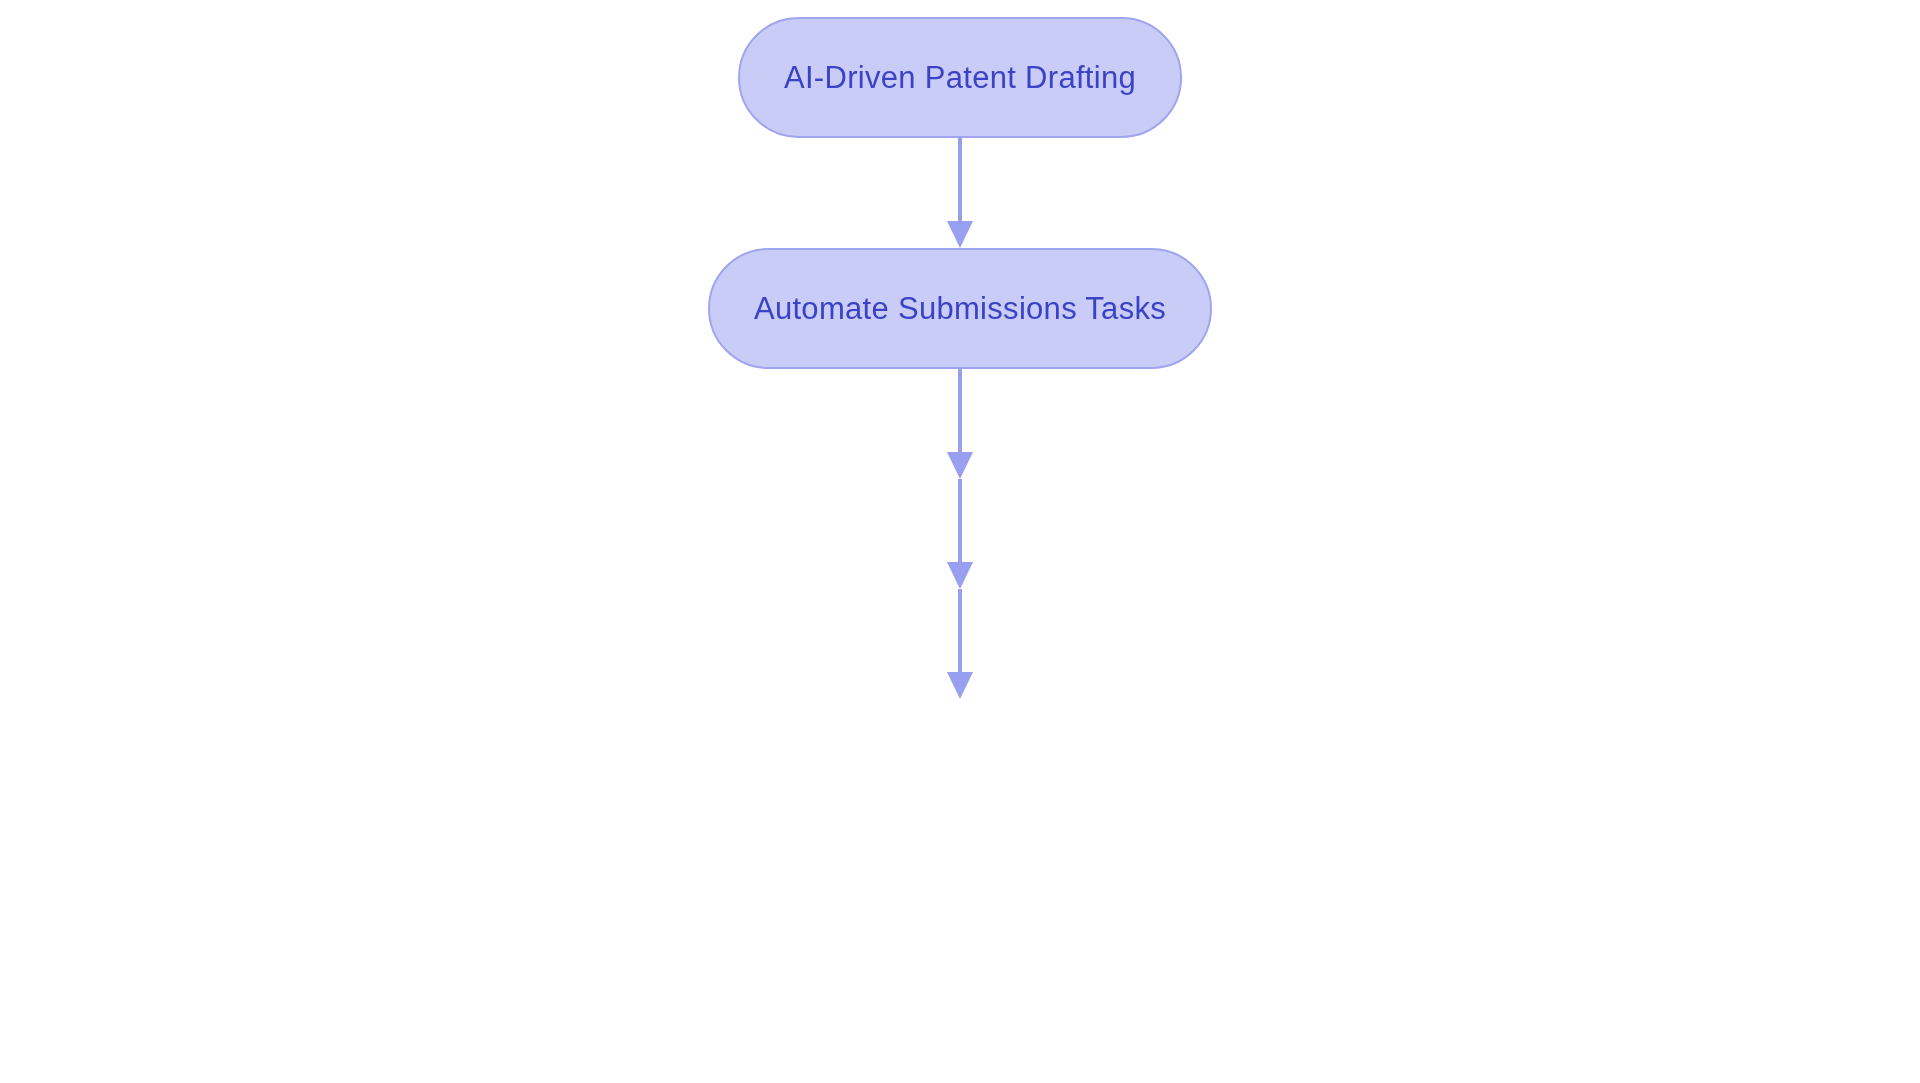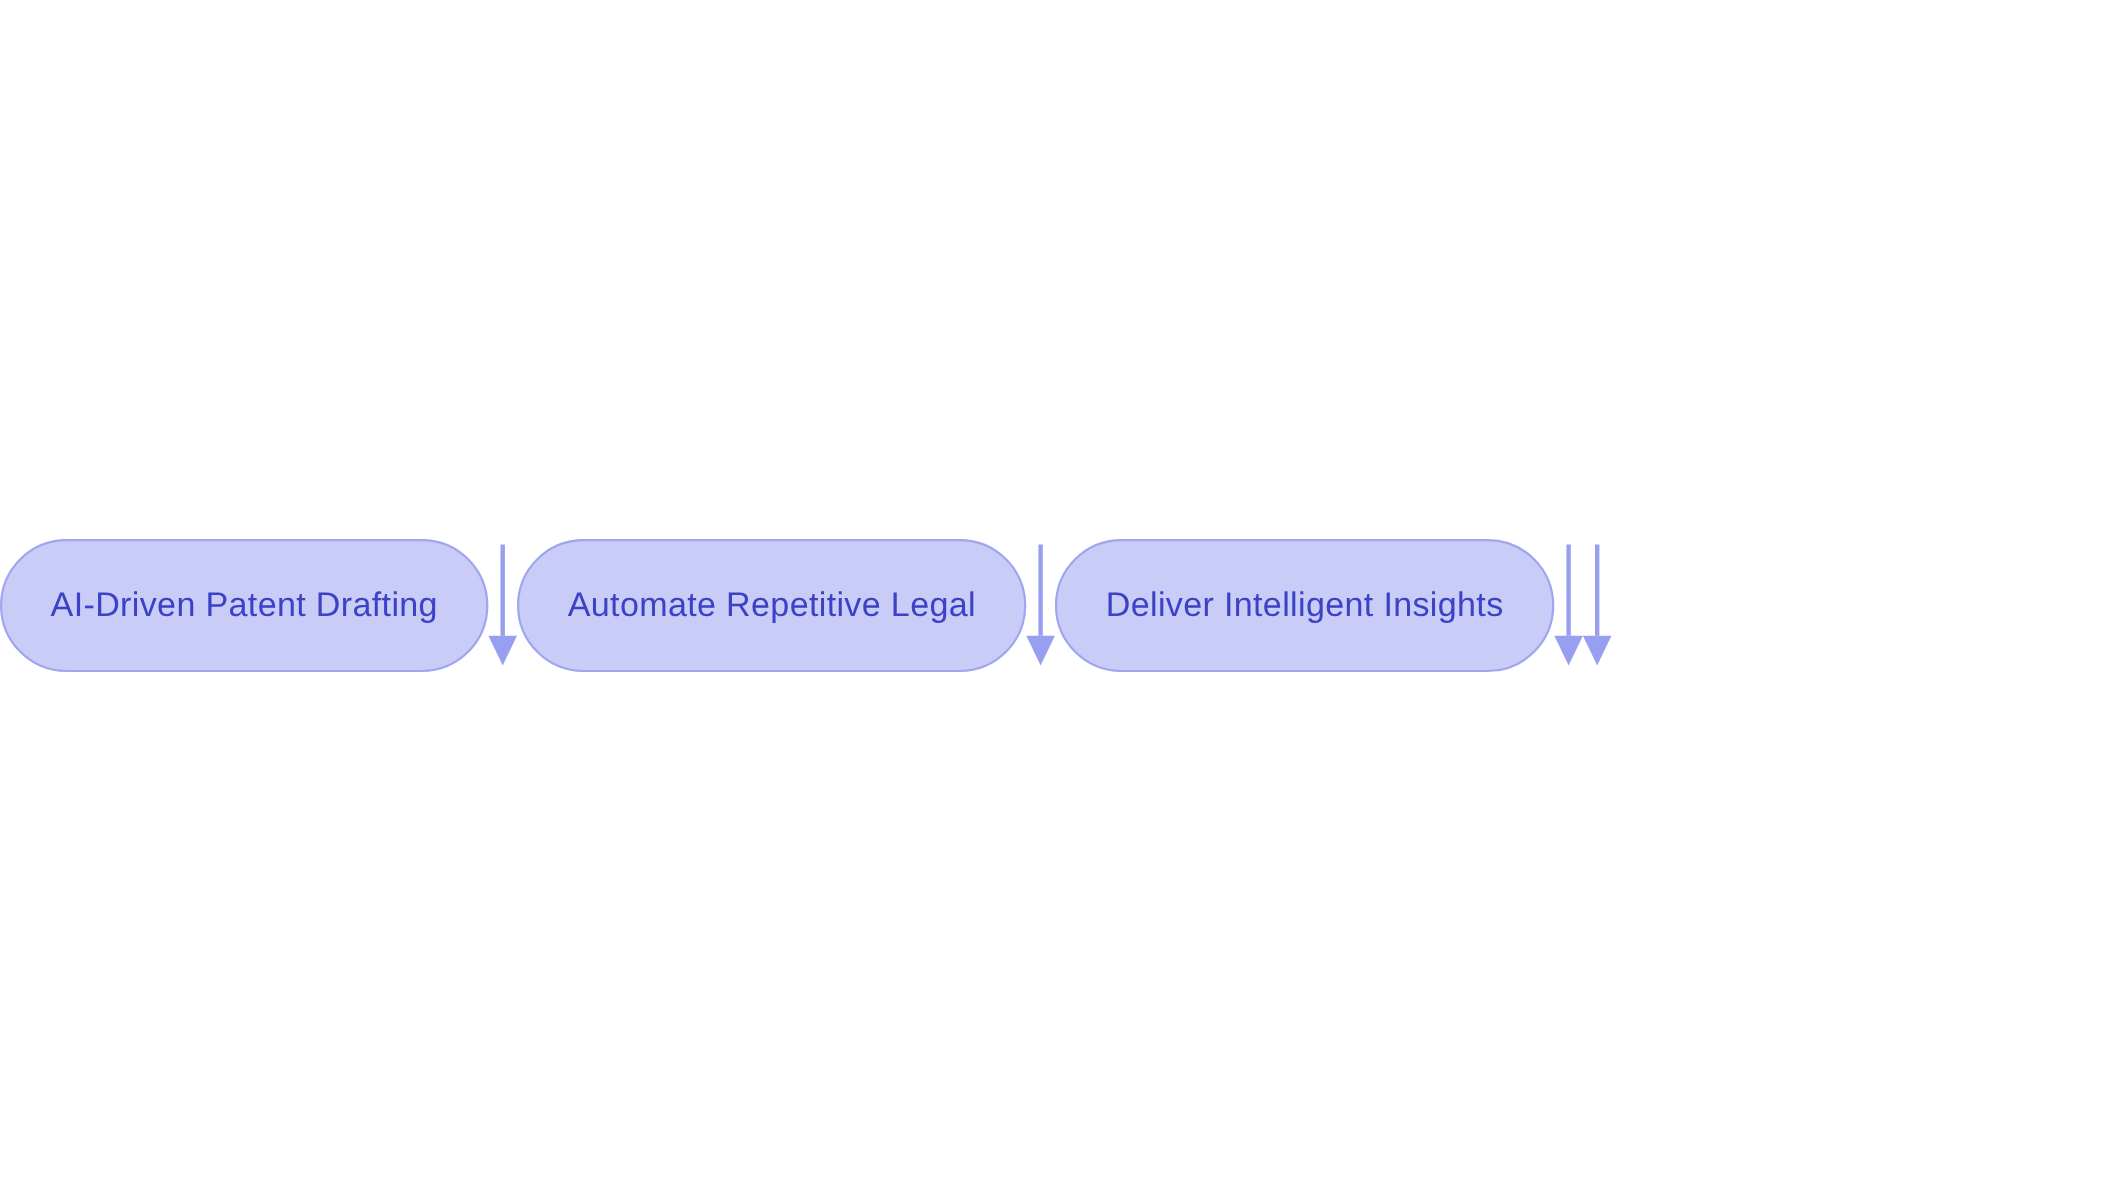--- a/index.html
+++ b/index.html
@@ -16,21 +16,21 @@
     background: var(--bg);
     overflow: hidden;
     font-family: "Liberation Sans", "DejaVu Sans", sans-serif;
   }
   .canvas {
     position: absolute;
     top: 0; left: 0;
     width: 1920px;
     height: 1083px;
     display: flex;
-    flex-direction: row;
+    flex-direction: column;
     align-items: center;
     padding-top: 17px;
   }
   .node {
     height: 121px;
     padding: 0 44px;
     border-radius: 61px;
     background: var(--node-fill);
     border: 2px solid var(--node-border);
     display: flex;
@@ -73,31 +73,28 @@
   <div class="node">
     <span class="node-label">AI-Driven Patent Drafting</span>
   </div>
 
   <div class="connector">
     <div class="connector-line"></div>
     <div class="connector-head"></div>
   </div>
 
   <div class="node">
-    <span class="node-label">Automate Repetitive Legal</span>
+    <span class="node-label">Automate Submissions Tasks</span>
   </div>
 
   <div class="connector">
     <div class="connector-line"></div>
     <div class="connector-head"></div>
   </div>
 
-  <div class="node">
-    <span class="node-label">Deliver Intelligent Insights</span>
-  </div>
 
   <div class="connector">
     <div class="connector-line"></div>
     <div class="connector-head"></div>
   </div>
 
 
   <div class="connector">
     <div class="connector-line"></div>
     <div class="connector-head"></div>

